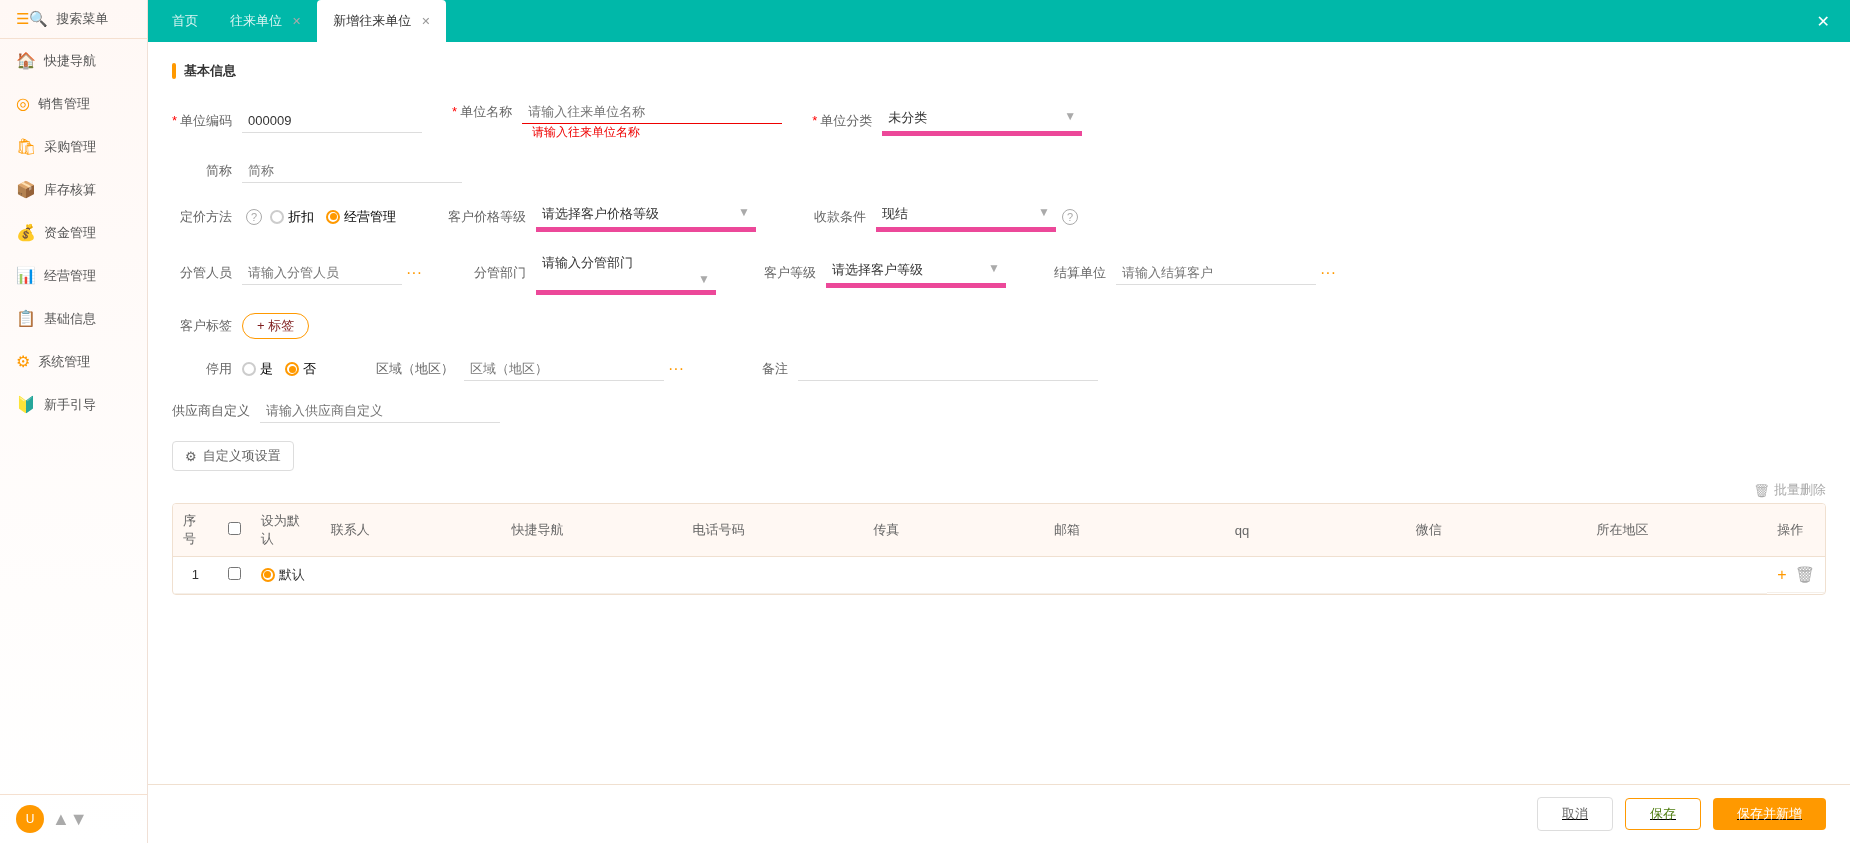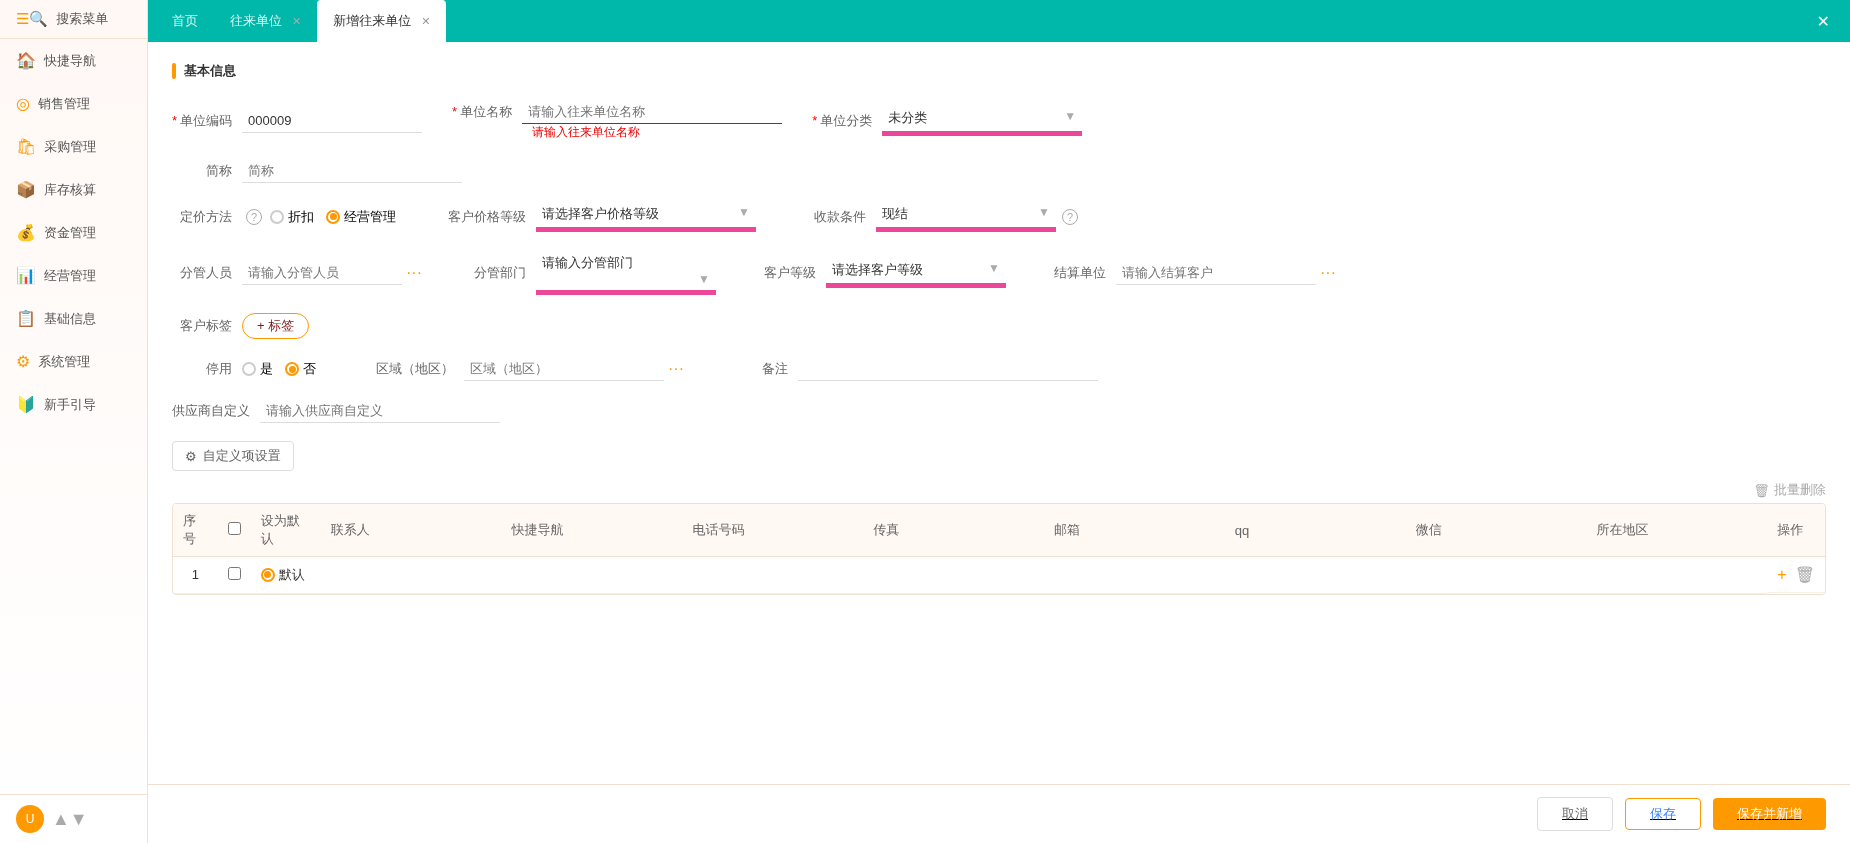--- a/index.html
+++ b/index.html
@@ -261,21 +261,21 @@
       background: #fff;
       color: #666;
       cursor: pointer;
       border-radius: 4px;
       font-size: 13px;
     }
     .btn-save {
       padding: 6px 24px;
       border: 1px solid #f90;
       background: #fff;
-      color: #3b82f6;
+      color: #4d7c0f;
       cursor: pointer;
       border-radius: 4px;
       font-size: 13px;
     }
     .btn-save-new {
       padding: 7px 24px;
       border: none;
       background: #f90;
       color: #fff;
       cursor: pointer;

